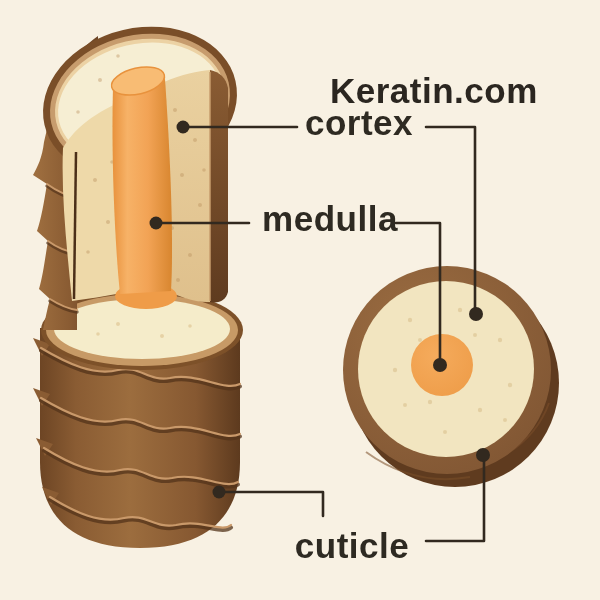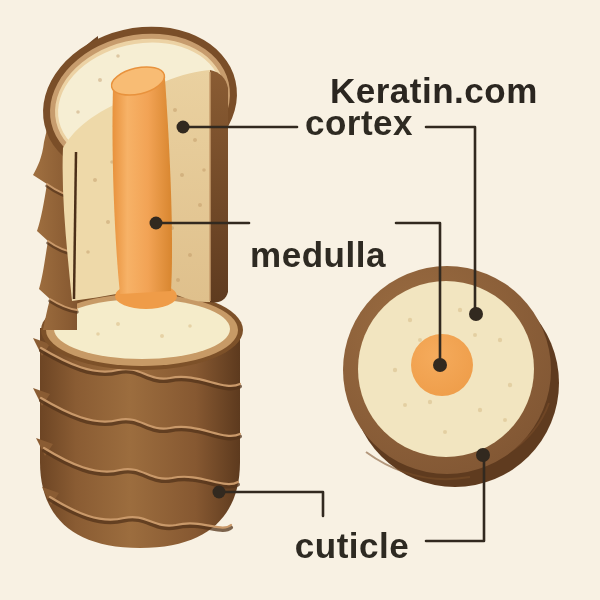--- a/index.html
+++ b/index.html
@@ -4,21 +4,21 @@
 <style>
   html,body{margin:0;padding:0;width:600px;height:600px;overflow:hidden;
     font-family:"Liberation Sans", sans-serif;}
   .stage{position:relative;width:600px;height:600px;background:#f8f1e3;}
   svg{position:absolute;left:0;top:0;}
   .brand{position:absolute;left:330px;top:26px;width:258px;text-align:left;
     font-weight:bold;font-size:35px;letter-spacing:.5px;color:#2b2620;margin-top:45px;}
   .lbl{position:absolute;text-align:center;font-size:35px;font-weight:600;
     color:#2e2a22;letter-spacing:.5px;}
   .lbl.cortex{left:283px;top:103px;width:152px;}
-  .lbl.medulla{left:236px;top:199px;width:164px;margin-top:36px;}
+  .lbl.medulla{left:248px;top:199px;width:164px;}
   .lbl.cuticle{left:276px;top:519px;width:152px;margin-top:7px;}
 </style>
 </head>
 <body>
 
 <div class="stage">
 
 <svg width="600" height="600" viewBox="0 0 600 600">
   <defs>
     <linearGradient id="cylGrad" x1="0" y1="0" x2="1" y2="0">

